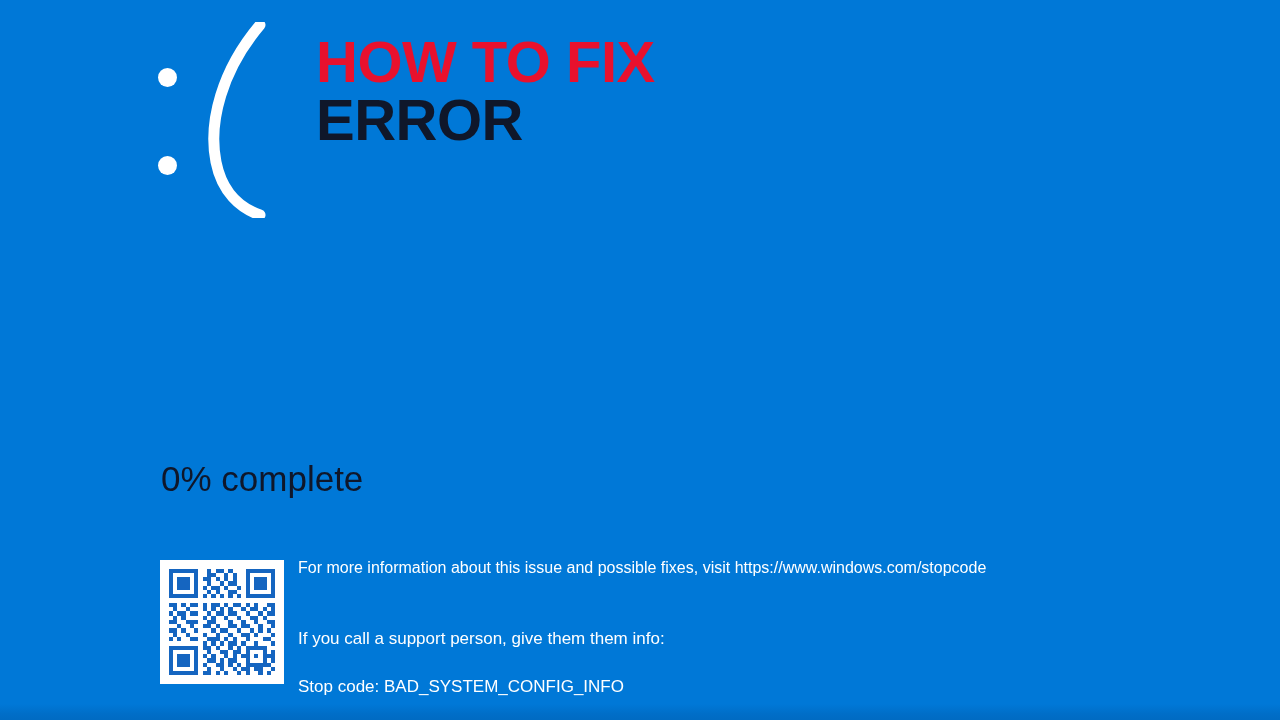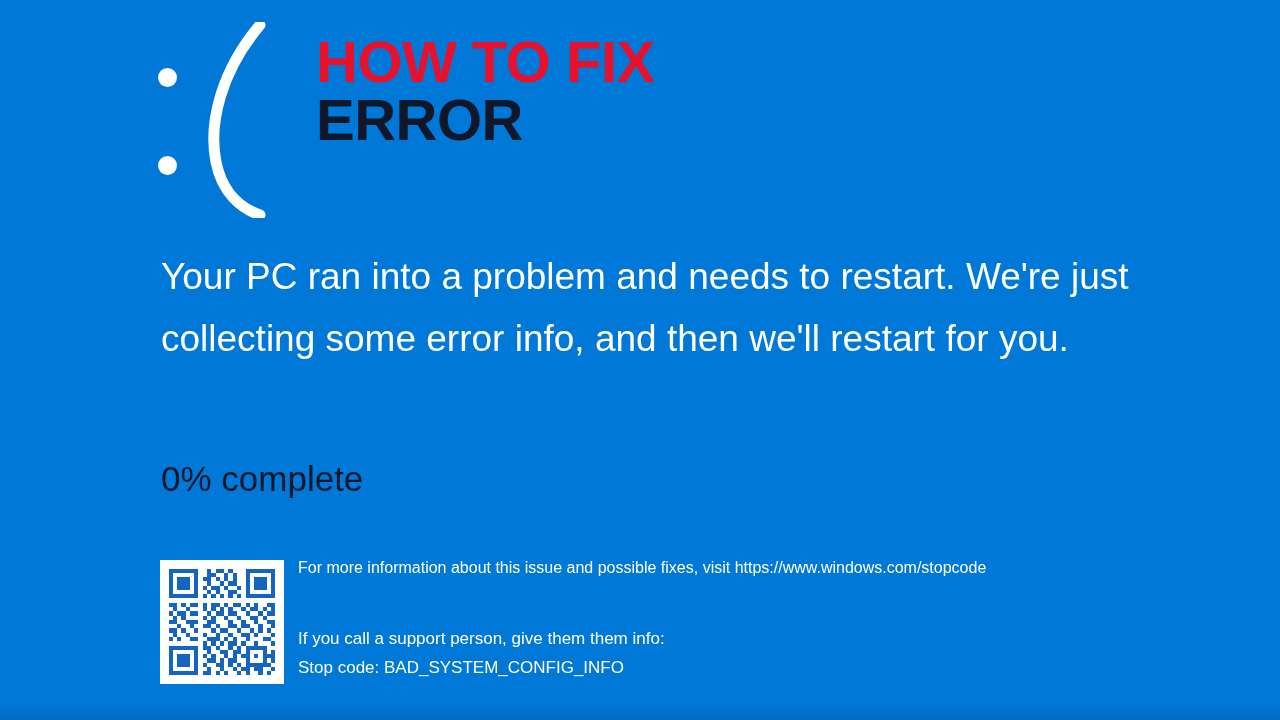--- a/index.html
+++ b/index.html
@@ -135,21 +135,21 @@
   #support-line {
     position: absolute;
     top: 72px;
     left: 0;
     font-size: 17px;
     line-height: 22px;
     white-space: nowrap;
   }
   #stopcode-line {
     position: absolute;
-    top: 101px;
+    top: 120px;
     left: 0;
     font-size: 17px;
     line-height: 22px;
     white-space: nowrap;
   }
 </style>
 </head>
 <body>
 
 <div id="screen" style="background: rgb(0, 120, 215);">
@@ -160,21 +160,20 @@
     <svg class="mouth" viewBox="0 0 100 196">
       <path d="M 72 3 C 34 48, 20 100, 28 140 C 34 170, 52 186, 72 193" fill="none" stroke="#ffffff" stroke-width="11" stroke-linecap="round"></path>
     </svg>
   </div>
 
   <div id="headline">
     <span class="hl red line1" style="color: rgb(232, 17, 45);">HOW TO FIX</span>
     <span class="hl red line3" style="color: #0f172a;">ERROR</span>
   </div>
 
-  <div id="body-copy">Your PC ran into a problem and needs to restart. We're just collecting some error info, and then we'll restart for you.</div>
 
   <div id="progress-text">0% complete</div>
 
   <div id="bottom">
 
     <div id="qr">
       <svg width="124" height="124" viewBox="0 0 29 29" shape-rendering="crispEdges">
         <rect width="29" height="29" fill="#ffffff"></rect>
         <g fill="#1565c0">
 

